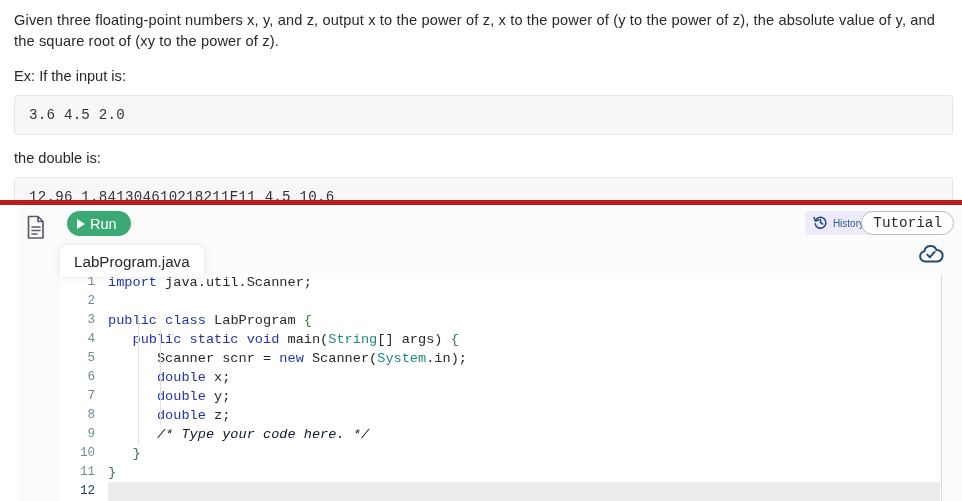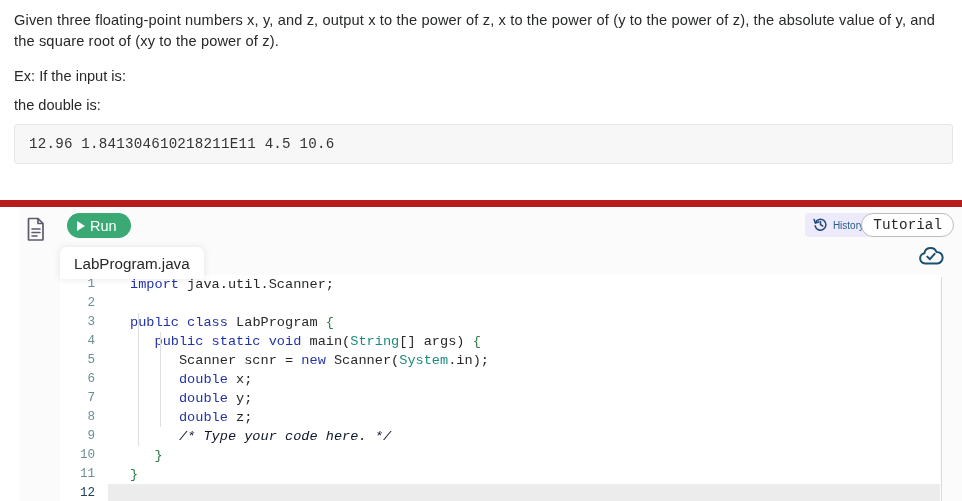--- a/index.html
+++ b/index.html
@@ -47,21 +47,21 @@
   }
 
   
   .editor-panel {
     position: absolute;
     left: 0;
     top: 200px;
     width: 962px;
     height: 301px;
     background: #fbfbfc;
-    border-top: 7px solid #b91c1c;
+    border-top: 5px solid #b91c1c;
     box-sizing: border-box;
   }
   .panel-left-strip {
     position: absolute;
     left: 0; top: 0;
     width: 19px; height: 301px;
     background: #ffffff;
   }
 
   
@@ -193,21 +193,20 @@
     user-select: none;
   }
   .code-row.active .ln {
     color: #23415c;
     background: #ffffff;
   }
   .code-text {
     white-space: pre;
     flex: 1;
     color: #26282a;
-    margin-left: 22px;
   }
   .kw   { color: #2233aa; }
   .typ  { color: #1d8a7e; }
   .cmt  { color: #0f172a; font-style: italic; }
   .brc  { color: #2f7a45; }
   .plain{ color: #26282a; }
 
   
   .guide {
     position: absolute;
@@ -228,20 +227,21 @@
     background: #dcdcdc;
     z-index: 4;
   }
 </style>
 </head>
 <body>
 
 <div class="prompt-area">
   <p class="prompt-para">Given three floating-point numbers x, y, and z, output x to the power of z, x to the power of (y to the power of z), the absolute value of y, and the square root of (xy to the power of z).</p>
   <p class="prompt-label">Ex: If the input is:</p>
+  <div class="io-block">3.6 4.5 2.0</div>
   <p class="prompt-label">the double is:</p>
   <div class="io-block">12.96 1.841304610218211E11 4.5 10.6</div>
 </div>
 
 <div class="editor-panel">
   <div class="panel-left-strip"></div>
 
   <div class="toolbar">
 
     <span class="file-icon">

